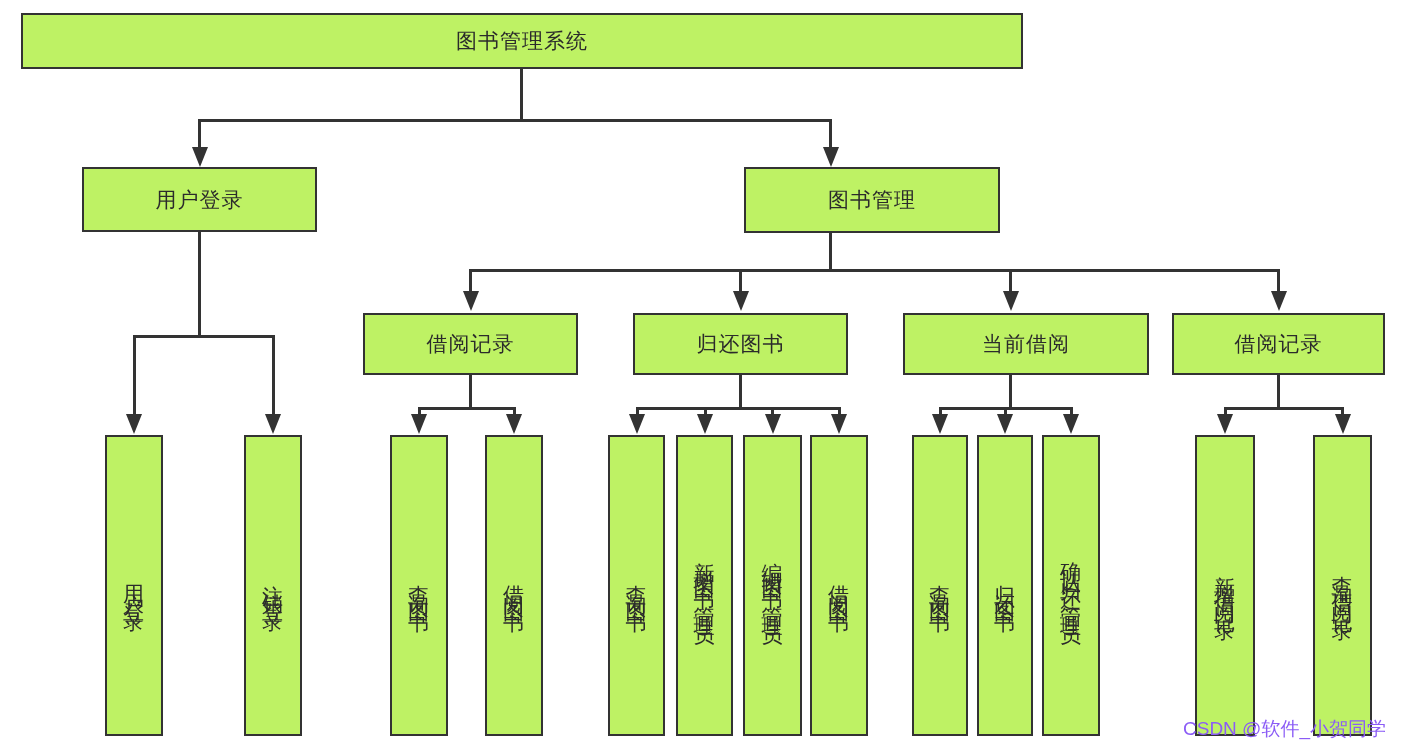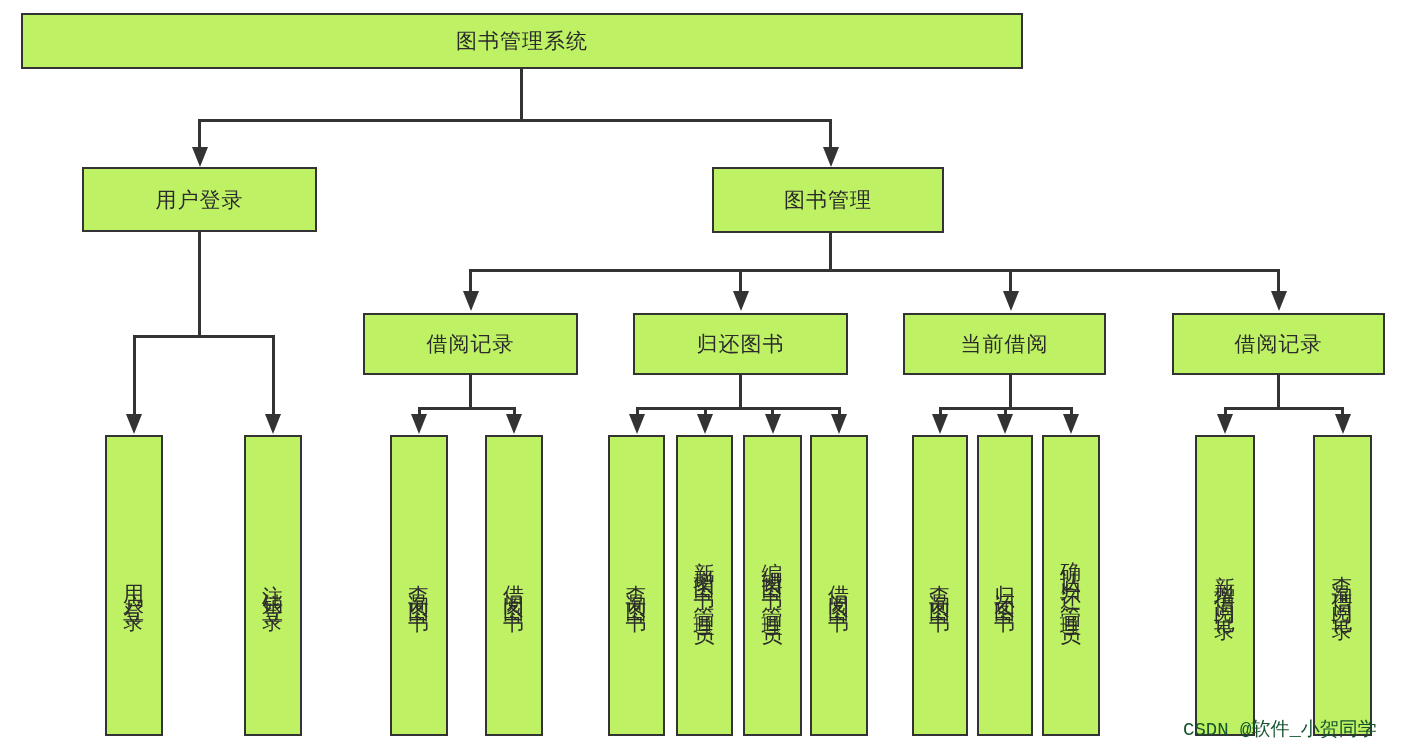--- a/index.html
+++ b/index.html
@@ -48,48 +48,47 @@
     height: 0;
     border-left: 8px solid transparent;
     border-right: 8px solid transparent;
     border-top: 20px solid #333333;
   }
   .watermark {
     position: absolute;
     left: 1183px;
     top: 716px;
     font-size: 19px;
-    color: #14532d;
+    color: #8b5cf6;
     white-space: nowrap;
-    font-family: Liberation Mono, monospace;
   }
 </style>
 </head>
 <body>
 
 <div id="stage">
 
   <div class="box" style="left:21px; top:13px; width:1002px; height:56px;">
     <span class="h-label">图书管理系统</span>
   </div>
 
   <div class="box" style="left:82px; top:167px; width:235px; height:65px;">
     <span class="h-label">用户登录</span>
   </div>
-  <div class="box" style="left:712px; top:167px; width:232px; height:66px;">
+  <div class="box" style="left:744px; top:167px; width:256px; height:66px;">
     <span class="h-label">图书管理</span>
   </div>
 
   <div class="box" style="left:363px; top:313px; width:215px; height:62px;">
     <span class="h-label">借阅记录</span>
   </div>
   <div class="box" style="left:633px; top:313px; width:215px; height:62px;">
     <span class="h-label">归还图书</span>
   </div>
-  <div class="box" style="left:903px; top:313px; width:203px; height:62px;">
+  <div class="box" style="left:903px; top:313px; width:246px; height:62px;">
     <span class="h-label">当前借阅</span>
   </div>
   <div class="box" style="left:1172px; top:313px; width:213px; height:62px;">
     <span class="h-label">借阅记录</span>
   </div>
 
   <div class="box leaf" style="left:105px; top:435px; width:58px; height:301px;">
     <span class="v-label">用户登录</span>
   </div>
   <div class="box leaf" style="left:244px; top:435px; width:58px; height:301px;">

